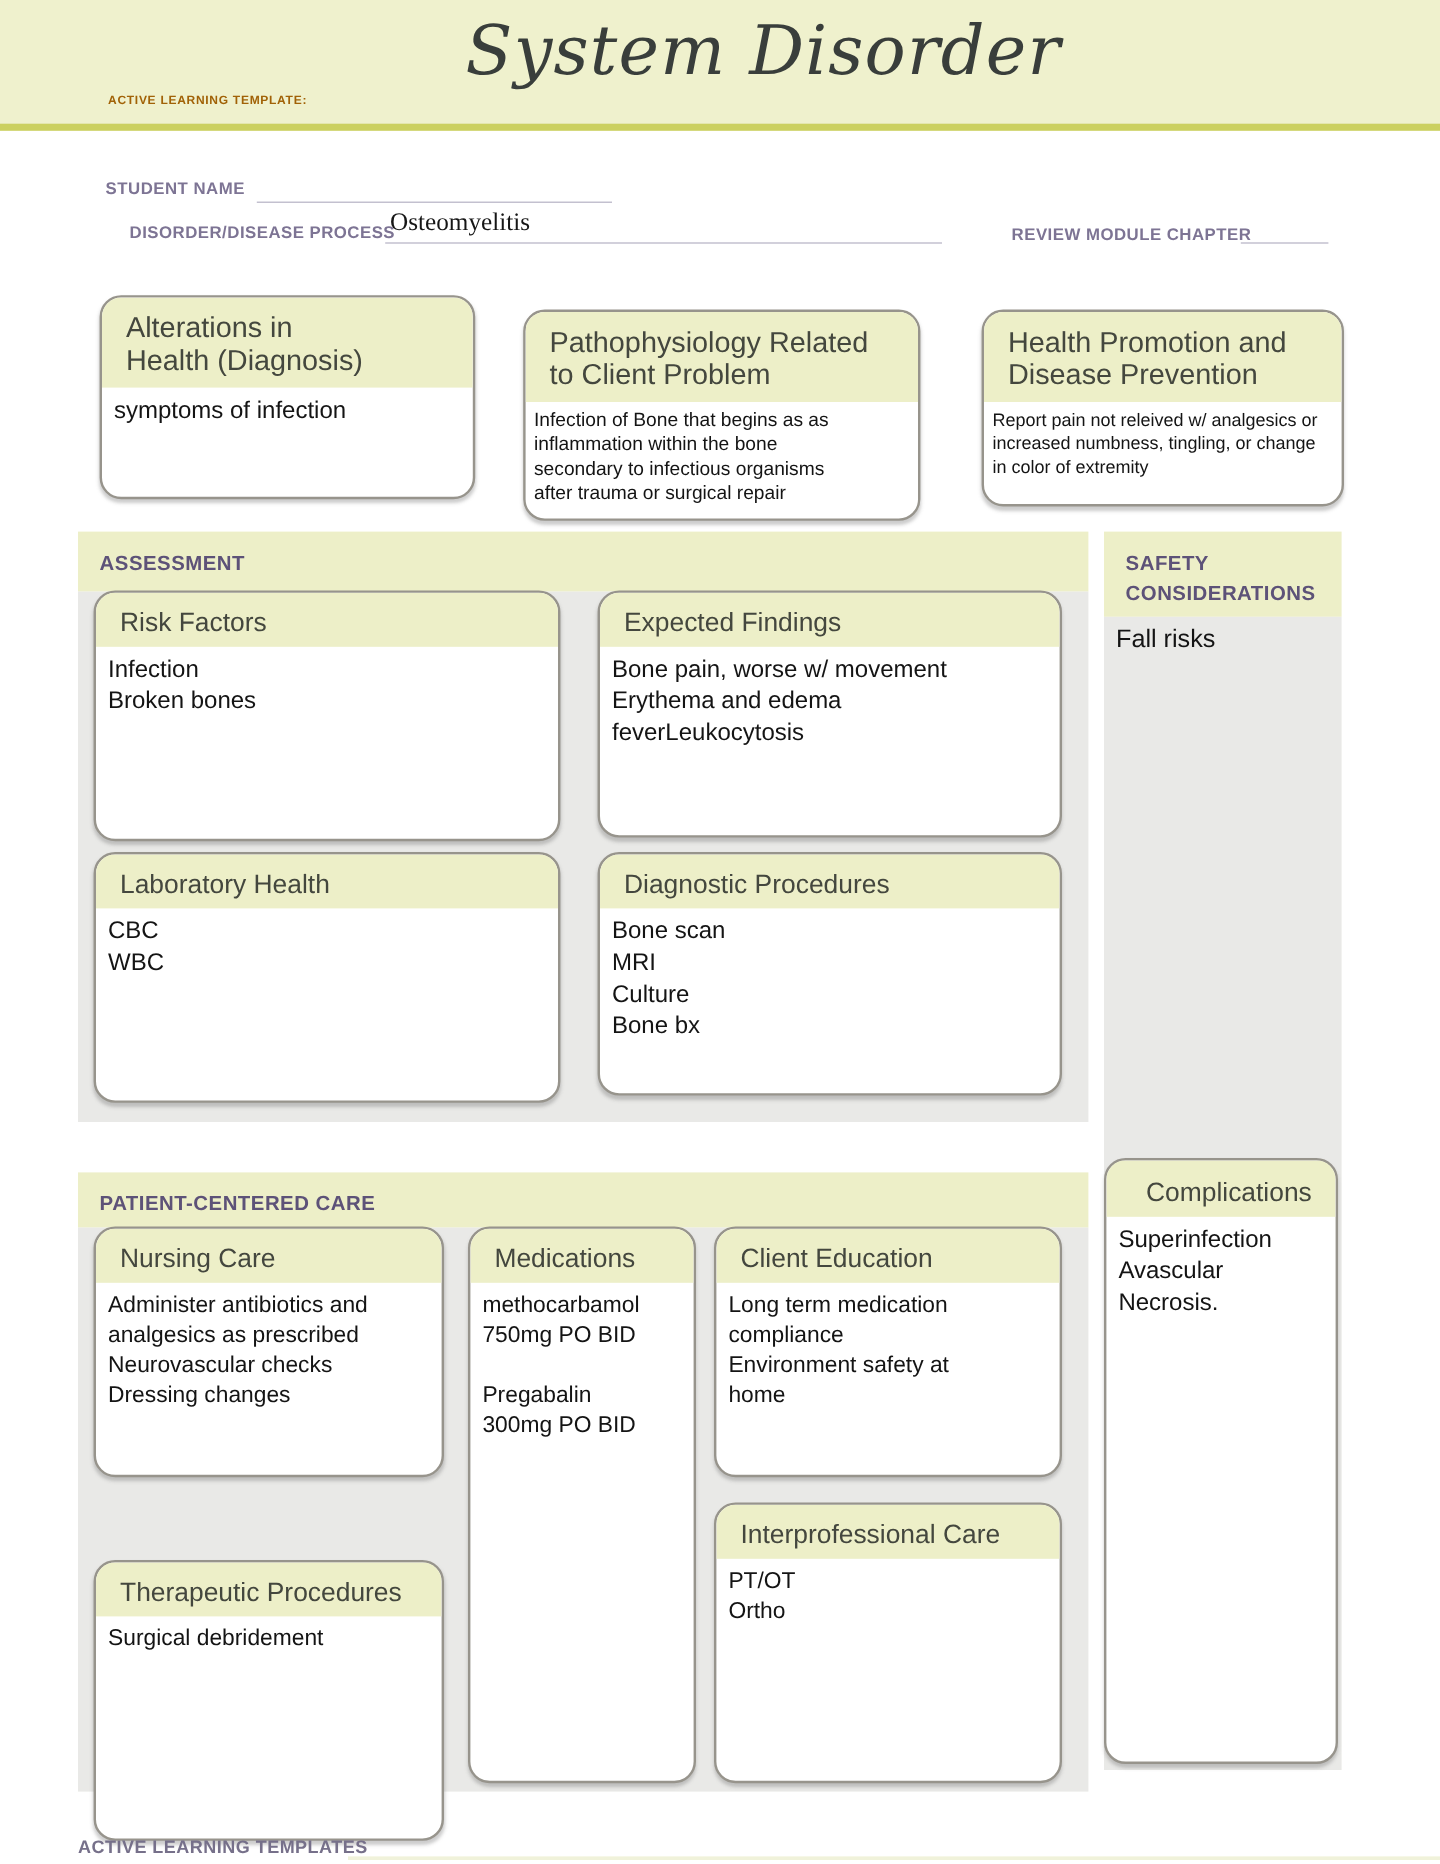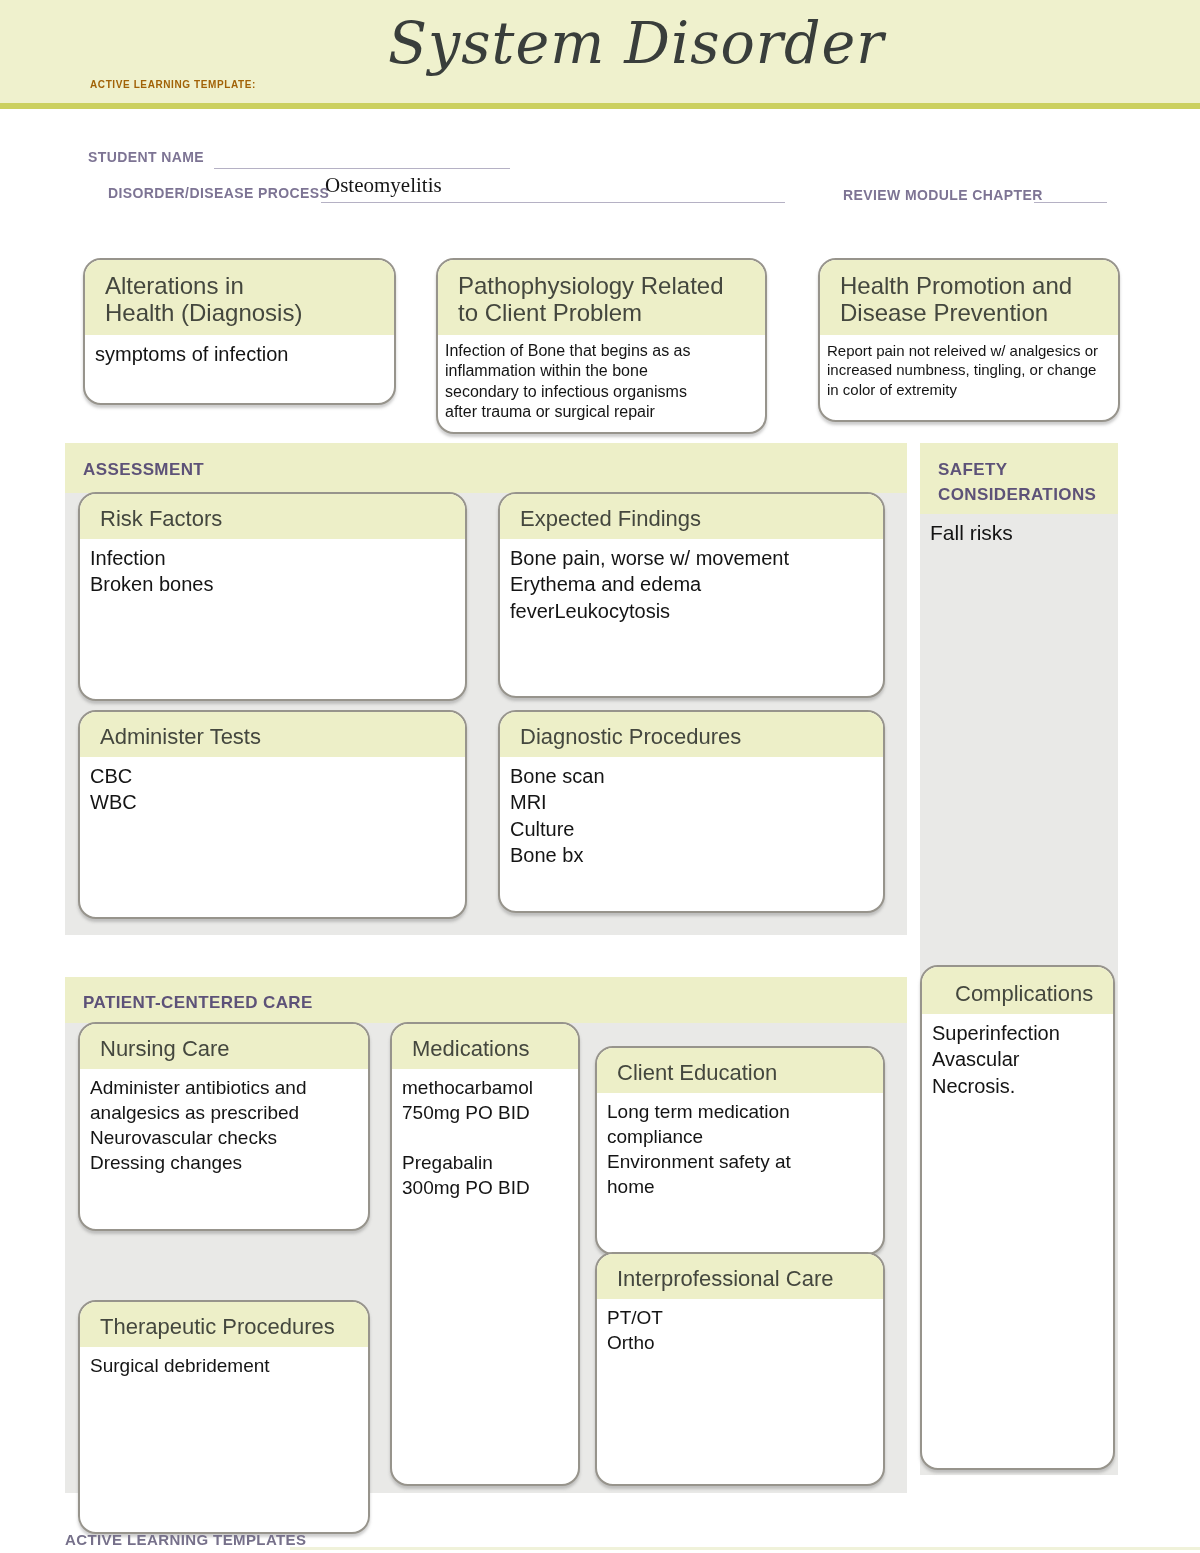--- a/index.html
+++ b/index.html
@@ -68,21 +68,21 @@
   .card-title.sm { font-size: 22px; }
   .card-body {
     padding: 6px 10px 6px 10px; color: #141414;
     font-size: 20px; line-height: 1.32; white-space: pre-line;
   }
   .card-body.f16 { font-size: 16px; line-height: 1.28; padding-left: 7px; }
   .card-body.f15 { font-size: 15px; line-height: 1.3; padding-left: 7px; }
   .card-body.f19 { font-size: 19px; }
 
   
-  .card-alterations { left: 83px;  top: 258px; width: 313px; height: 147px; }
+  .card-alterations { left: 83px;  top: 246px; width: 313px; height: 170px; }
   .card-patho       { left: 436px; top: 258px; width: 331px; height: 176px; }
   .card-promo       { left: 818px; top: 258px; width: 302px; height: 164px; }
 
   
   .section { position: absolute; box-sizing: border-box; }
   .section-band { position: absolute; left: 0; top: 0; right: 0; background: #edefc8; }
   .section-body { position: absolute; left: 0; right: 0; bottom: 0; background: #e9e9e7; }
   .section-label {
     position: absolute; left: 18px; top: 15px;
     font-size: 17px; font-weight: bold; letter-spacing: 0.4px;
@@ -106,21 +106,21 @@
   }
   .card-complications { left: 0px; top: 522px; width: 195px; height: 505px; }
   .card-complications .card-head { padding-left: 33px; padding-top: 14px; }
 
   .section-pcc { left: 65px; top: 977px; width: 842px; height: 516px; }
   .section-pcc .section-band { height: 46px; }
   .section-pcc .section-body { top: 46px; }
   .section-pcc .section-label { top: 14px; }
   .card-nursing     { left: 13px;  top: 45px;  width: 292px; height: 209px; }
   .card-medications { left: 325px; top: 45px;  width: 190px; height: 464px; }
-  .card-client-ed   { left: 530px; top: 45px;  width: 290px; height: 209px; margin-top: 24px; }
+  .card-client-ed   { left: 530px; top: 45px;  width: 290px; height: 209px; }
   .card-thera       { left: 13px;  top: 275px; width: 292px; height: 234px; margin-top: 48px; }
   .card-interpro    { left: 530px; top: 275px; width: 290px; height: 234px; }
 
   
   .footer-label {
     position: absolute; left: 65px; top: 1531px;
     font-size: 15px; font-weight: bold; letter-spacing: 0.4px;
     color: #76708a;
   }
   .footer-rule {
@@ -195,21 +195,21 @@
       <div class="card-head">
         <div class="card-title sm">Expected Findings</div>
       </div>
       <div class="card-body">Bone pain, worse w/ movement
 Erythema and edema
 feverLeukocytosis</div>
     </div>
 
     <div class="card card-lab">
       <div class="card-head">
-        <div class="card-title sm">Administer Tests</div>
+        <div class="card-title sm">Laboratory Health</div>
       </div>
       <div class="card-body">CBC
 WBC</div>
     </div>
 
     <div class="card card-diag">
       <div class="card-head">
         <div class="card-title sm">Diagnostic Procedures</div>
       </div>
       <div class="card-body">Bone scan

